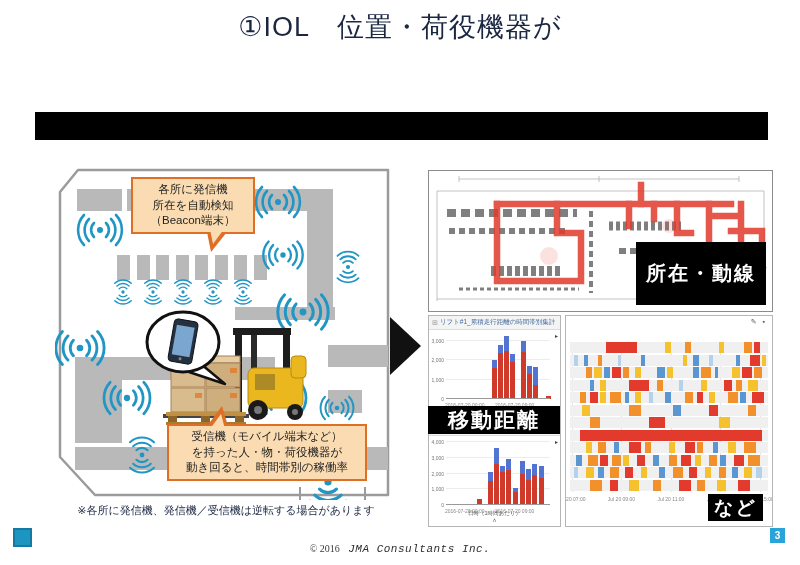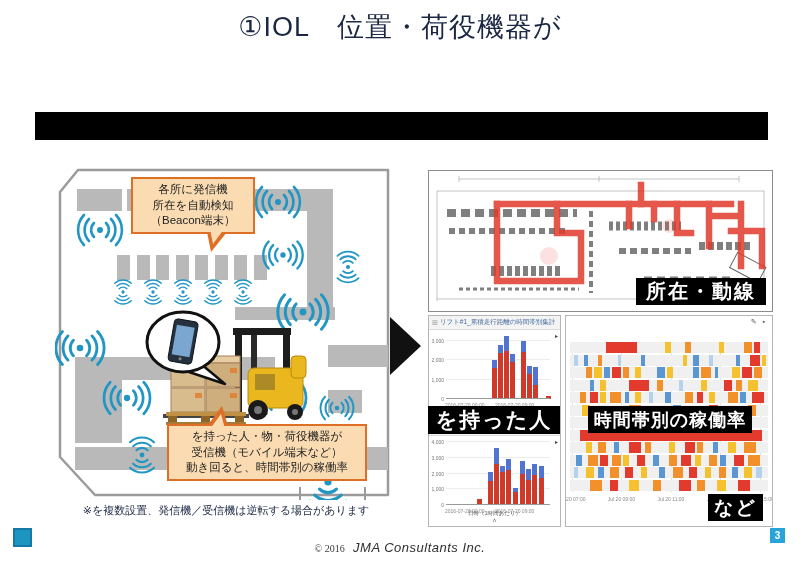--- a/index.html
+++ b/index.html
@@ -27,21 +27,21 @@
   .tail-bot-o{left:38px;bottom:100%;border-width:0 6px 20px 15px;border-color:transparent transparent #DD6F27 transparent;}
   .tail-bot-i{left:41px;bottom:calc(100% - 3px);border-width:0 4px 15px 11px;border-color:transparent transparent #FBDCB2 transparent;}
   .note{position:absolute;left:40px;top:503px;width:372px;text-align:center;font-size:11px;color:#1b2742;}
   
   .arrow{position:absolute;left:390px;top:317px;width:0;height:0;
          border-top:29px solid transparent;border-bottom:29px solid transparent;border-left:31px solid #111;}
   
   .plan{position:absolute;left:428px;top:170px;width:343px;height:140px;border:1px solid #8c8c8c;background:#fff;}
   .blabel{position:absolute;background:#000;color:#fff;font-weight:bold;display:flex;
           align-items:center;justify-content:center;z-index:6;}
-  .plan-label{right:6px;bottom:6px;font-size:20px;letter-spacing:2px;padding:0 10px;}
+  .plan-label{right:6px;bottom:6px;font-size:20px;letter-spacing:2px;padding:18px 10px;}
   .dist-label{left:428px;top:406px;width:132px;height:28px;font-size:21px;letter-spacing:2px;}
   .util-label{left:588px;top:406px;width:164px;height:27px;font-size:18px;letter-spacing:1px;}
   .etc-label{left:708px;top:494px;width:55px;height:27px;font-size:19px;letter-spacing:2px;}
   
   .kcard{position:absolute;left:428px;width:131px;height:104px;border:1px solid #b5b5b5;background:#fff;}
   .kc1{top:315px;} .kc2{top:421px;}
   .card-head{height:13px;background:#f4f4f4;border-bottom:1px solid #ddd;font-size:6.5px;color:#41699c;
              display:flex;align-items:center;padding:0 3px;gap:2px;white-space:nowrap;overflow:hidden;}
   .grip{color:#999;font-size:7px;}
   .marker{position:absolute;top:16px;right:2px;font-size:6px;color:#444;}
@@ -59,21 +59,21 @@
   .hicons{position:absolute;top:2px;right:5px;font-size:7px;color:#555;letter-spacing:2px;}
   .hrows{position:absolute;left:4px;right:4px;top:26px;height:150px;}
   .hrow{position:relative;height:11px;margin-bottom:1.5px;background:#f0f0f0;}
   .hseg{position:absolute;top:0;bottom:0;}
   .hgrid{position:absolute;top:0;bottom:0;width:1px;background:#e2e2e2;}
   .haxis{position:absolute;left:4px;right:4px;top:180px;height:10px;}
   .hxtick{position:absolute;font-size:5px;color:#888;transform:translateX(-50%);white-space:nowrap;}
   
   .footer{position:absolute;left:0;top:538px;width:100%;text-align:center;color:#3a3a3a;}
   .copy{font-size:10px;font-family:"Liberation Serif",serif;}
-  .company{font-size:13px;font-style:italic;margin-left:4px;letter-spacing:.5px;color:#2e2e2e;}
+  .company{font-size:11px;font-style:italic;margin-left:4px;letter-spacing:.5px;color:#2e2e2e;font-family:Liberation Mono, monospace;}
   .sq-left{position:absolute;left:13px;top:528px;width:15px;height:15px;background:#1d95c1;border:2px solid #1678a3;}
   .sq-right{position:absolute;left:770px;top:528px;width:15px;height:15px;background:#29a3d8;color:#fff;
             font-size:10px;font-weight:bold;display:flex;align-items:center;justify-content:center;}
 </style>
 </head>
 <body>
 
 <div id="slide">
 
   <div class="title">①IOL　位置・荷役機器が</div>
@@ -180,28 +180,28 @@
 
   <div class="callout co-top">
     <div>各所に発信機</div>
     <div>所在を自動検知</div>
     <div>（Beacon端末）</div>
     <div class="tail tail-top-o"></div>
     <div class="tail tail-top-i"></div>
   </div>
 
   <div class="callout co-bottom">
+    <div>受信機（モバイル端末など）</div>
     <div>を持った人・物・荷役機器が</div>
-    <div>受信機（モバイル端末など）</div>
     <div>動き回ると、時間帯別の稼働率</div>
     <div class="tail tail-bot-o"></div>
     <div class="tail tail-bot-i"></div>
   </div>
 
-  <div class="note">※を複数設置、発信機／受信機は逆転する場合があります</div>
+  <div class="note">※各所に発信機、発信機／受信機は逆転する場合があります</div>
 
   <div class="arrow"></div>
 
   <div class="plan">
     <svg width="341" height="138" viewBox="0 0 341 138">
       <g stroke="#9a9a9a" stroke-width="0.6" fill="none">
         <path d="M30,8 H310 M30,5 V11 M170,5 V11 M310,5 V11 M8,20 H335 M8,20 V130 M335,20 V128 M8,128 H250"></path>
       </g>
       <g stroke="#4a4a4a" opacity="0.7" fill="none">
         <path d="M18,42 H148" stroke-width="8" stroke-dasharray="9 5"></path>
@@ -334,21 +334,21 @@
           <div class="" style="height: 32%; background: rgb(82, 115, 208);"></div>
           <div class="" style="height: 68%; background: rgb(207, 58, 43);"></div>
         </div>
         <div class="xtick" style="left: 18%;">2016-07-20 00:00</div>
         <div class="xtick" style="left: 66%;">2016-07-20 09:00</div>
       </div>
     <div class="xlabel">日時（1時間あたり）</div>
     <div class="caret">＾</div>
   </div>
 
-  <div class="blabel dist-label">を持った人</div>
+  <div class="blabel dist-label">移動距離</div>
 
   <div class="hcard">
     <span class="hicons">✎ ▪</span>
     <div class="hrows" id="hrows">
         <div class="hgrid" style="left: 1%;"></div>
         <div class="hgrid" style="left: 26%;"></div>
         <div class="hgrid" style="left: 51%;"></div>
         <div class="hgrid" style="left: 76%;"></div>
         <div class="hgrid" style="left: 96%;"></div>
         <div class="hrow">
@@ -488,21 +488,20 @@
       </div>
     <div class="haxis" id="haxis">
         <div class="hxtick" style="left: 1%;">Jul 20 07:00</div>
         <div class="hxtick" style="left: 26%;">Jul 20 09:00</div>
         <div class="hxtick" style="left: 51%;">Jul 20 11:00</div>
         <div class="hxtick" style="left: 76%;">Jul 20 13:00</div>
         <div class="hxtick" style="left: 96%;">Jul 20 15:00</div>
       </div>
   </div>
 
-  <div class="blabel util-label">時間帯別の稼働率</div>
   <div class="blabel etc-label">など</div>
 
   <div class="footer">
     <span class="copy">© 2016</span>
     <span class="company">JMA Consultants Inc.</span>
   </div>
   <div class="sq-left"></div>
   <div class="sq-right">3</div>
 
 </div>

